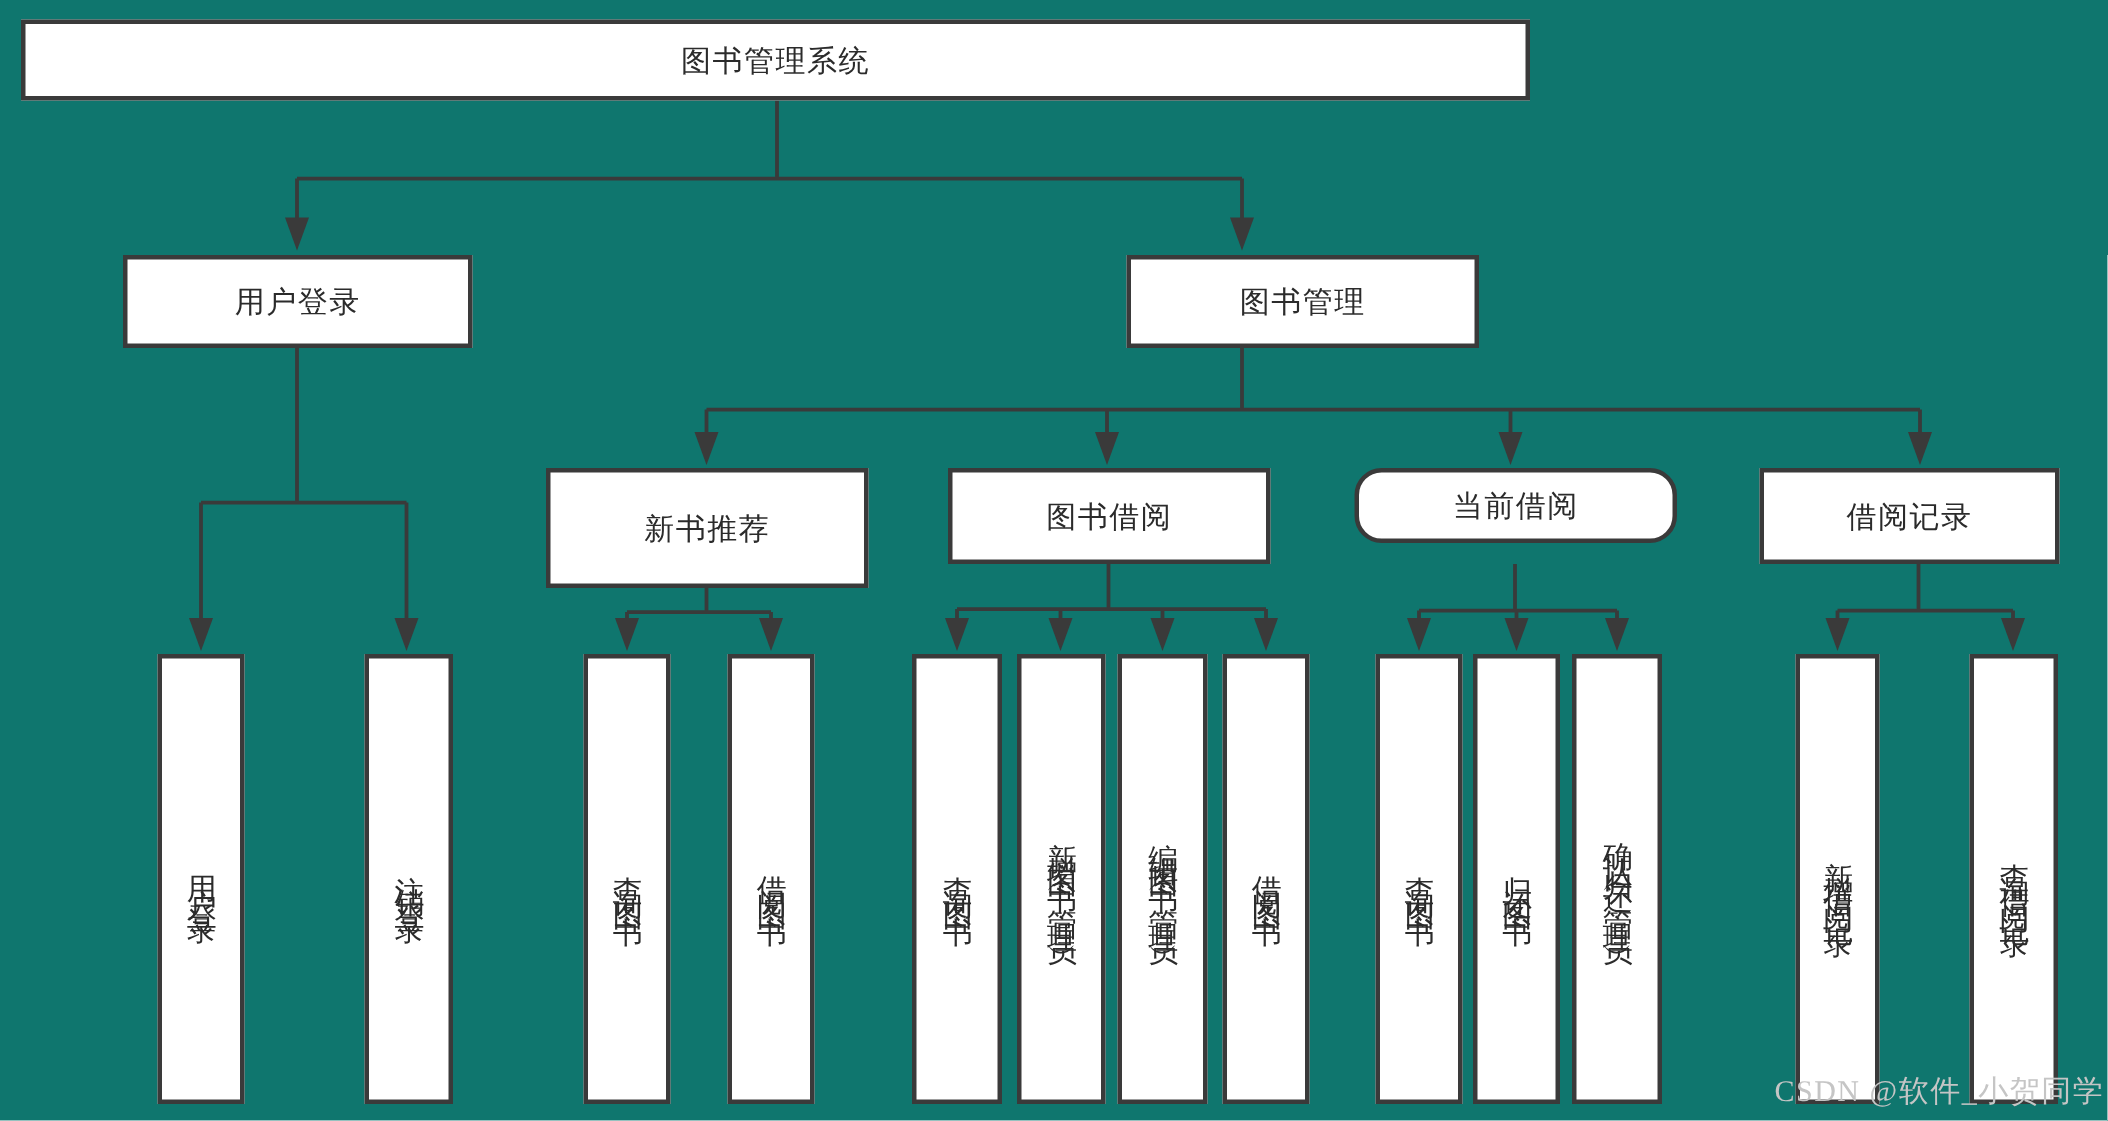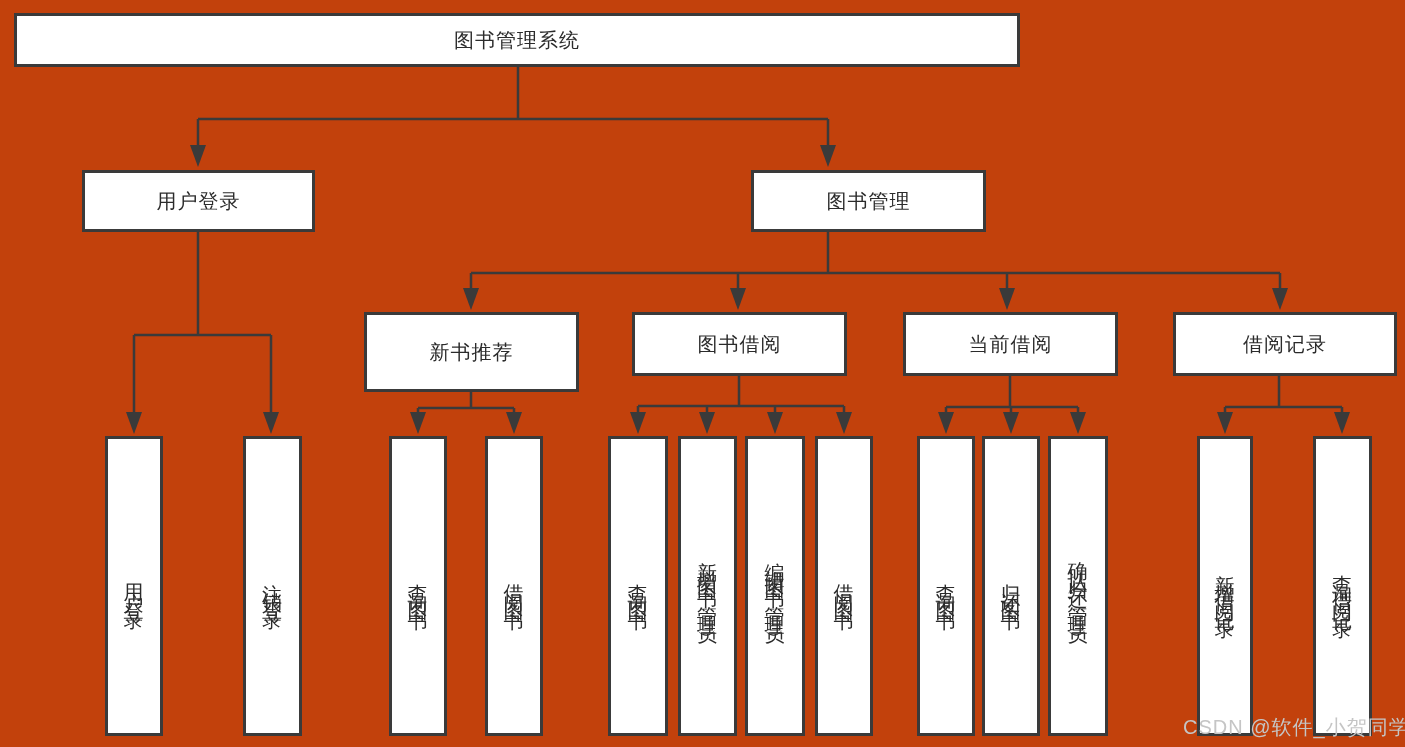--- a/index.html
+++ b/index.html
@@ -1,20 +1,20 @@
 <!DOCTYPE html>
 <html><head>
 <meta charset="utf-8">
 <style>
   html,body{margin:0;padding:0;background:#ffffff;}
   #stage{
     position:relative;
     width:1405px;height:747px;
-    background:#c2410c;
-    font-family:Liberation Sans, sans-serif;
+    background:#0f766e;
+    font-family:Liberation Serif, serif;
     overflow:hidden;
   }
   #connectors{position:absolute;left:0;top:0;z-index:0;}
   .box{
     position:absolute;
     box-sizing:border-box;
     border:3px solid #3a3a3a;
     background:#ffffff;
     display:flex;align-items:center;justify-content:center;
     font-size:20px;color:#2b2b2b;
@@ -82,22 +82,22 @@
     </g>
   </svg>
 
   <div class="box" style="left:14px;top:13px;width:1006px;height:54px;">图书管理系统</div>
 
   <div class="box" style="left:82px;top:170px;width:233px;height:62px;">用户登录</div>
   <div class="box" style="left:711px;top:170px;width:235px;height:62px;margin-left:40px;">图书管理</div>
 
   <div class="box" style="left:364px;top:312px;width:215px;height:80px;">新书推荐</div>
   <div class="box" style="left:632px;top:312px;width:215px;height:64px;text-align:center;">图书借阅</div>
-  <div class="box" style="left:903px;top:312px;width:215px;height:64px;">当前借阅</div>
-  <div class="box" style="left:1173px;top:312px;width:224px;height:64px;">借阅记录</div>
+  <div class="box" style="left:903px;top:312px;width:215px;height:50px;border-radius:18px;">当前借阅</div>
+  <div class="box" style="left:1173px;top:312px;width:200px;height:64px;">借阅记录</div>
 
   <div class="box vbox" style="left:105px;top:436px;width:58px;height:300px;">用户登录</div>
   <div class="box vbox" style="left:243px;top:436px;width:59px;height:300px;">注销登录</div>
 
   <div class="box vbox" style="left:389px;top:436px;width:58px;height:300px;">查询图书</div>
   <div class="box vbox" style="left:485px;top:436px;width:58px;height:300px;">借阅图书</div>
 
   <div class="box vbox" style="left:608px;top:436px;width:60px;height:300px;">查询图书</div>
   <div class="box vbox" style="left:678px;top:436px;width:59px;height:300px;">新增图书（管理员）</div>
   <div class="box vbox" style="left:745px;top:436px;width:60px;height:300px;">编辑图书（管理员）</div>

